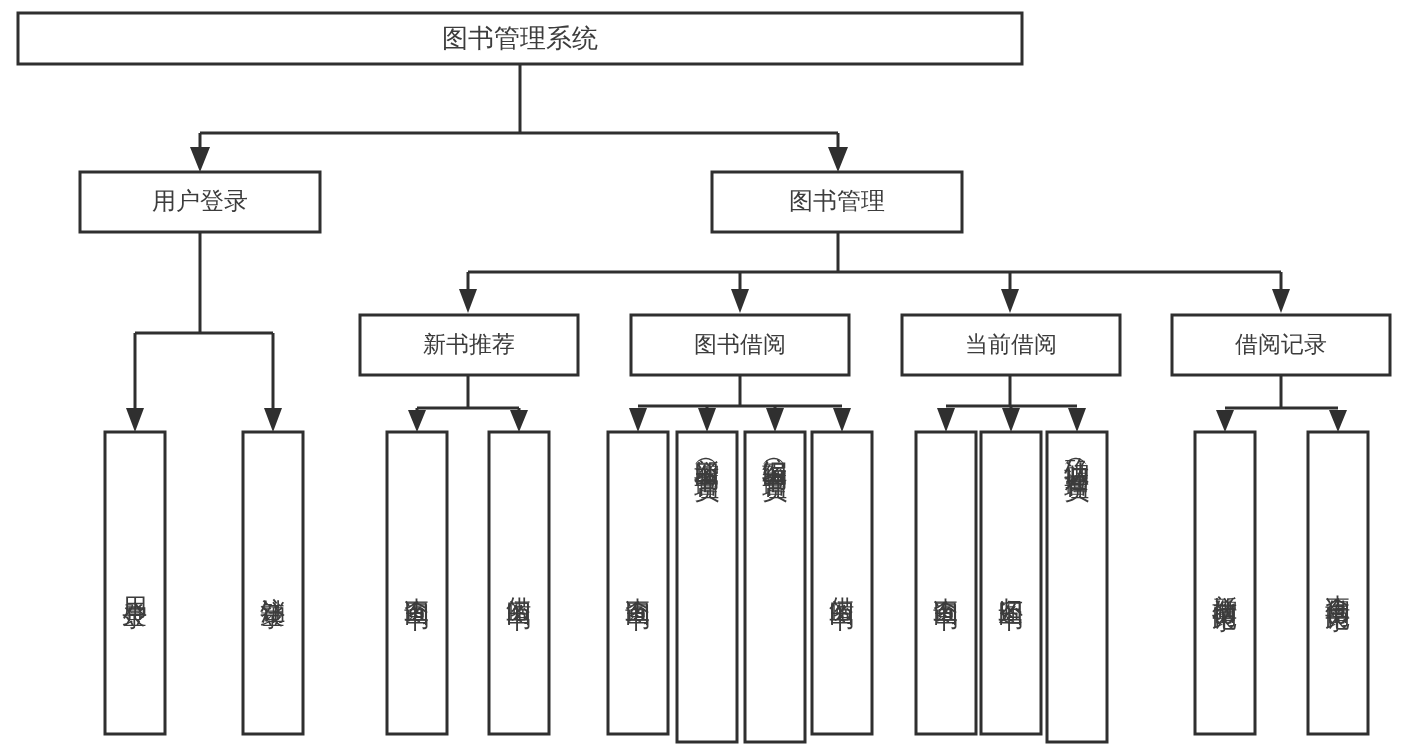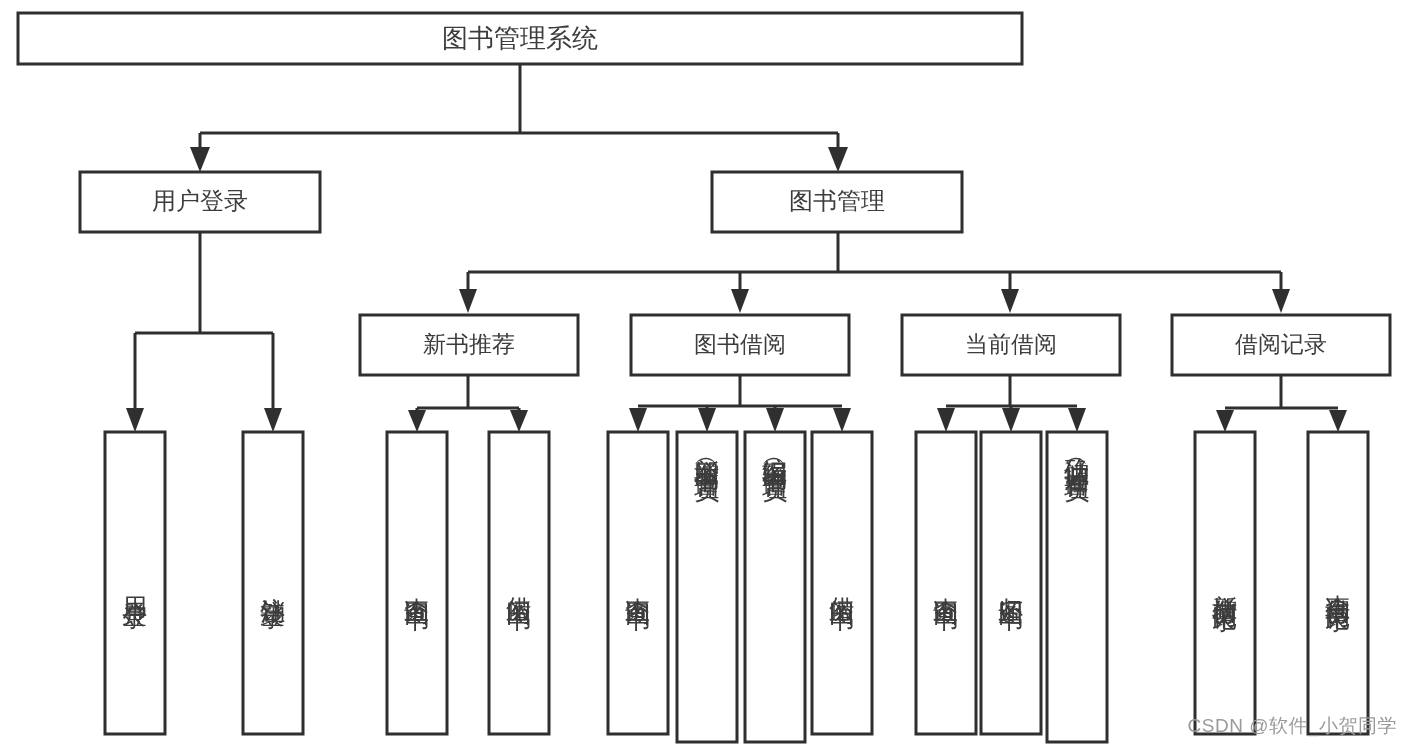--- a/index.html
+++ b/index.html
@@ -178,15 +178,14 @@
   <div class="leaf-label" style="left:608px;top:432px;width:60px;height:302px;justify-content:center;">查询图书</div>
   <div class="leaf-label" style="left:677px;top:438px;width:60px;height:300px;justify-content:flex-start;">新增图书（管理员）</div>
   <div class="leaf-label" style="left:745px;top:438px;width:60px;height:300px;justify-content:flex-start;">编辑图书（管理员）</div>
   <div class="leaf-label" style="left:812px;top:432px;width:60px;height:302px;justify-content:center;">借阅图书</div>
   <div class="leaf-label" style="left:916px;top:432px;width:60px;height:302px;justify-content:center;">查询图书</div>
   <div class="leaf-label" style="left:981px;top:432px;width:60px;height:302px;justify-content:center;">归还图书</div>
   <div class="leaf-label" style="left:1047px;top:438px;width:60px;height:300px;justify-content:flex-start;">确认归还（管理员）</div>
   <div class="leaf-label" style="left:1195px;top:432px;width:60px;height:302px;justify-content:center;">新增借阅记录</div>
   <div class="leaf-label" style="left:1308px;top:432px;width:60px;height:302px;justify-content:center;">查询借阅记录</div>
 
-  <div class="watermark">CSDN @软件_小贺同学</div>
 
 </div>
 
 </body></html>

